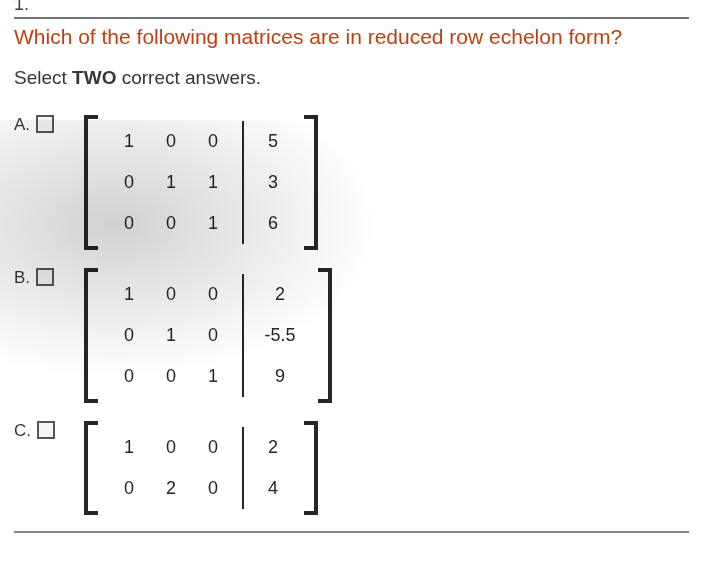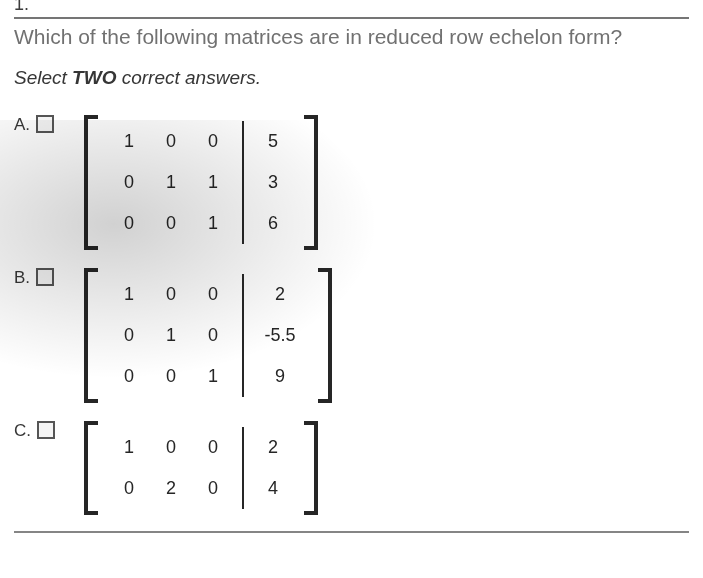--- a/index.html
+++ b/index.html
@@ -18,28 +18,27 @@
   }
   .qnum {
     font-size: 18px;
     color: #3a3a3a;
     border-bottom: 2px solid #777;
     padding-bottom: 2px;
     margin-top: -6px;
   }
   .question {
     font-size: 21px;
-    color: #737373;
+    color: #c2410c;
     margin-top: 6px;
   }
   .instruction {
     font-size: 19px;
     margin-top: 18px;
     color: #333;
-    font-style: italic;
   }
   .instruction strong { font-weight: 700; }
   .opts { margin-top: 22px; }
   .opt {
     display: flex;
     align-items: flex-start;
     margin-top: 10px;
   }
   .opt-label {
     width: 70px;

